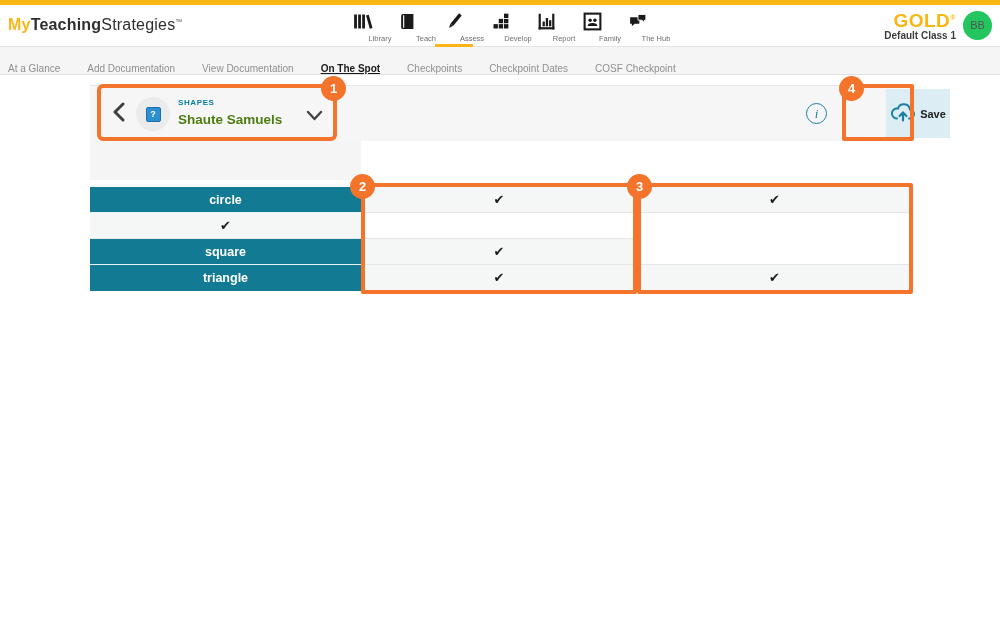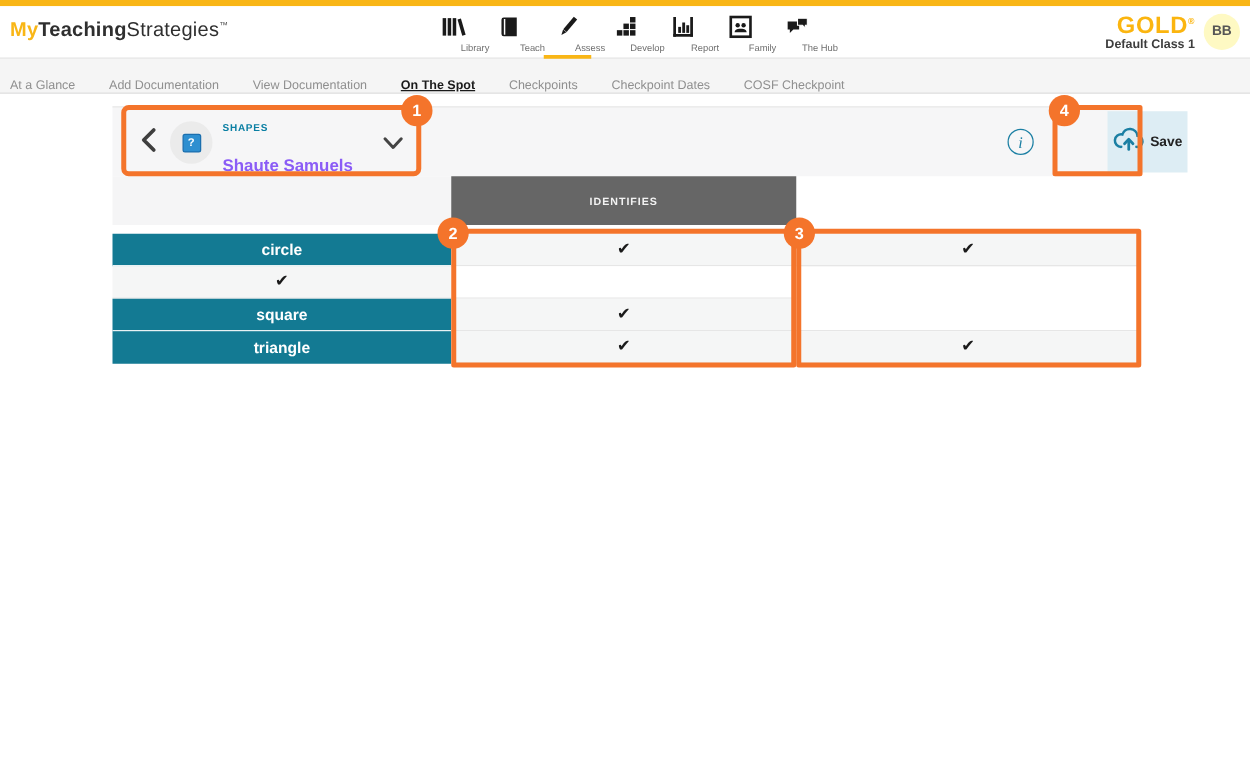--- a/index.html
+++ b/index.html
@@ -23,42 +23,42 @@
     align-items:center; justify-content:flex-start; padding-top:6px; cursor:pointer; }
   .nav-item svg { display:block; }
   .nav-label { font-size:7.5px; color:#6f6f6f; margin-top:2px; white-space:nowrap;margin-left:36px; }
   .nav-underline { position:absolute; bottom:0px; left:4px; right:4px; height:3px; background:#F9B616; }
 
   .top-right { position:absolute; right:8px; top:4px; display:flex; align-items:center; }
   .gold-block { text-align:right; margin-right:7px; }
   .gold-title { font-size:19px; font-weight:bold; color:#FBB50F; letter-spacing:0.5px; line-height:18px; }
   .gold-title .reg { font-size:7px; vertical-align:super; }
   .class-name { font-size:10px; font-weight:bold; color:#3d3d3d; line-height:11px;padding-left:44px; }
-  .avatar { width:29px; height:29px; border-radius:50%; background:#fef9c3; color:#555;
-    font-size:11px; font-weight:bold; display:flex; align-items:center; justify-content:center; cursor:pointer; }
+  .avatar { width:29px; height:29px; border-radius:50%; background:#22c55e; color:#555;
+    font-size:11px; font-weight:normal; display:flex; align-items:center; justify-content:center; cursor:pointer; }
 
   
   .subnav { height:28px; background:#f5f5f5; border-bottom:1px solid #e0e0e0;
     display:flex; align-items:center; padding-left:8px; gap:27px; }
   .subnav-item { font-size:10px; color:#8f8f8f; cursor:pointer; white-space:nowrap;margin-top:16px; }
   .subnav-item.active { color:#1a1a1a; font-weight:bold; text-decoration:underline; }
 
   
   .toolbar { position:absolute; left:90px; top:85px; width:822px; height:56px;
     background:#f6f6f7; border-top:1px solid #e8e8e8; }
   .back-btn { position:absolute; left:14px; top:14px; width:28px; height:28px;
     display:flex; align-items:center; justify-content:center; cursor:pointer; }
   .student-avatar { position:absolute; left:46px; top:11px; width:34px; height:34px;
     border-radius:50%; background:#ebebeb; display:flex; align-items:center; justify-content:center; }
   .student-avatar .img-ph { width:15px; height:15px; background:#2e8fd0; border:1px solid #1b6fae;
     border-radius:2px; color:#fff; font-size:9px; font-weight:bold;
     display:flex; align-items:center; justify-content:center; }
   .student-text { position:absolute; left:88px; top:12px; cursor:pointer; }
   .category { font-size:8px; font-weight:bold; color:#0A7FA3; letter-spacing:0.6px; }
-  .student-name { font-size:13.5px; font-weight:bold; color:#8b5cf6; margin-top:18px; white-space:nowrap; }
+  .student-name { font-size:13.5px; font-weight:bold; color:#4d7c0f; margin-top:5px; white-space:nowrap; }
   .dropdown-chevron { position:absolute; left:216px; top:21px; cursor:pointer; }
   .info-btn { position:absolute; left:716px; top:17px; width:21px; height:21px;
     border:1.5px solid #1B7FA3; border-radius:50%; color:#1B7FA3;
     font-family:"Liberation Serif", serif; font-style:italic; font-size:13px;
     display:flex; align-items:center; justify-content:center; cursor:pointer; }
   .save-btn { position:absolute; left:756px; top:3px; width:64px; height:49px;
     background:#DDEDF4; display:flex; align-items:center; justify-content:center; gap:4px; cursor:pointer;margin-left:40px; }
   .save-label { font-size:11px; font-weight:bold; color:#222; }
 
   
@@ -228,21 +228,20 @@
           <path d="M13 18.5v-7" stroke="#1B7FA3" stroke-width="2.2" stroke-linecap="round"></path>
           <path d="M9.6 14l3.4-3.6 3.4 3.6" fill="none" stroke="#1B7FA3" stroke-width="2.2" stroke-linecap="round" stroke-linejoin="round"></path>
         </svg></span>
     <span class="save-label">Save</span>
   </div>
 </div>
 
 <div class="otspot-table">
   <div class="t-row t-head">
     <div class="corner"></div>
-    <div class="colhead">IDENTIFIES</div>
   </div>
   <div class="t-gap"></div>
   <div class="t-row t-data">
     <div class="row-label">circle</div>
     <div class="cell">✔</div>
     <div class="cell">✔</div>
   </div>
   <div class="t-row t-data">
     <div class="cell">✔</div>
     <div class="cell"></div>

